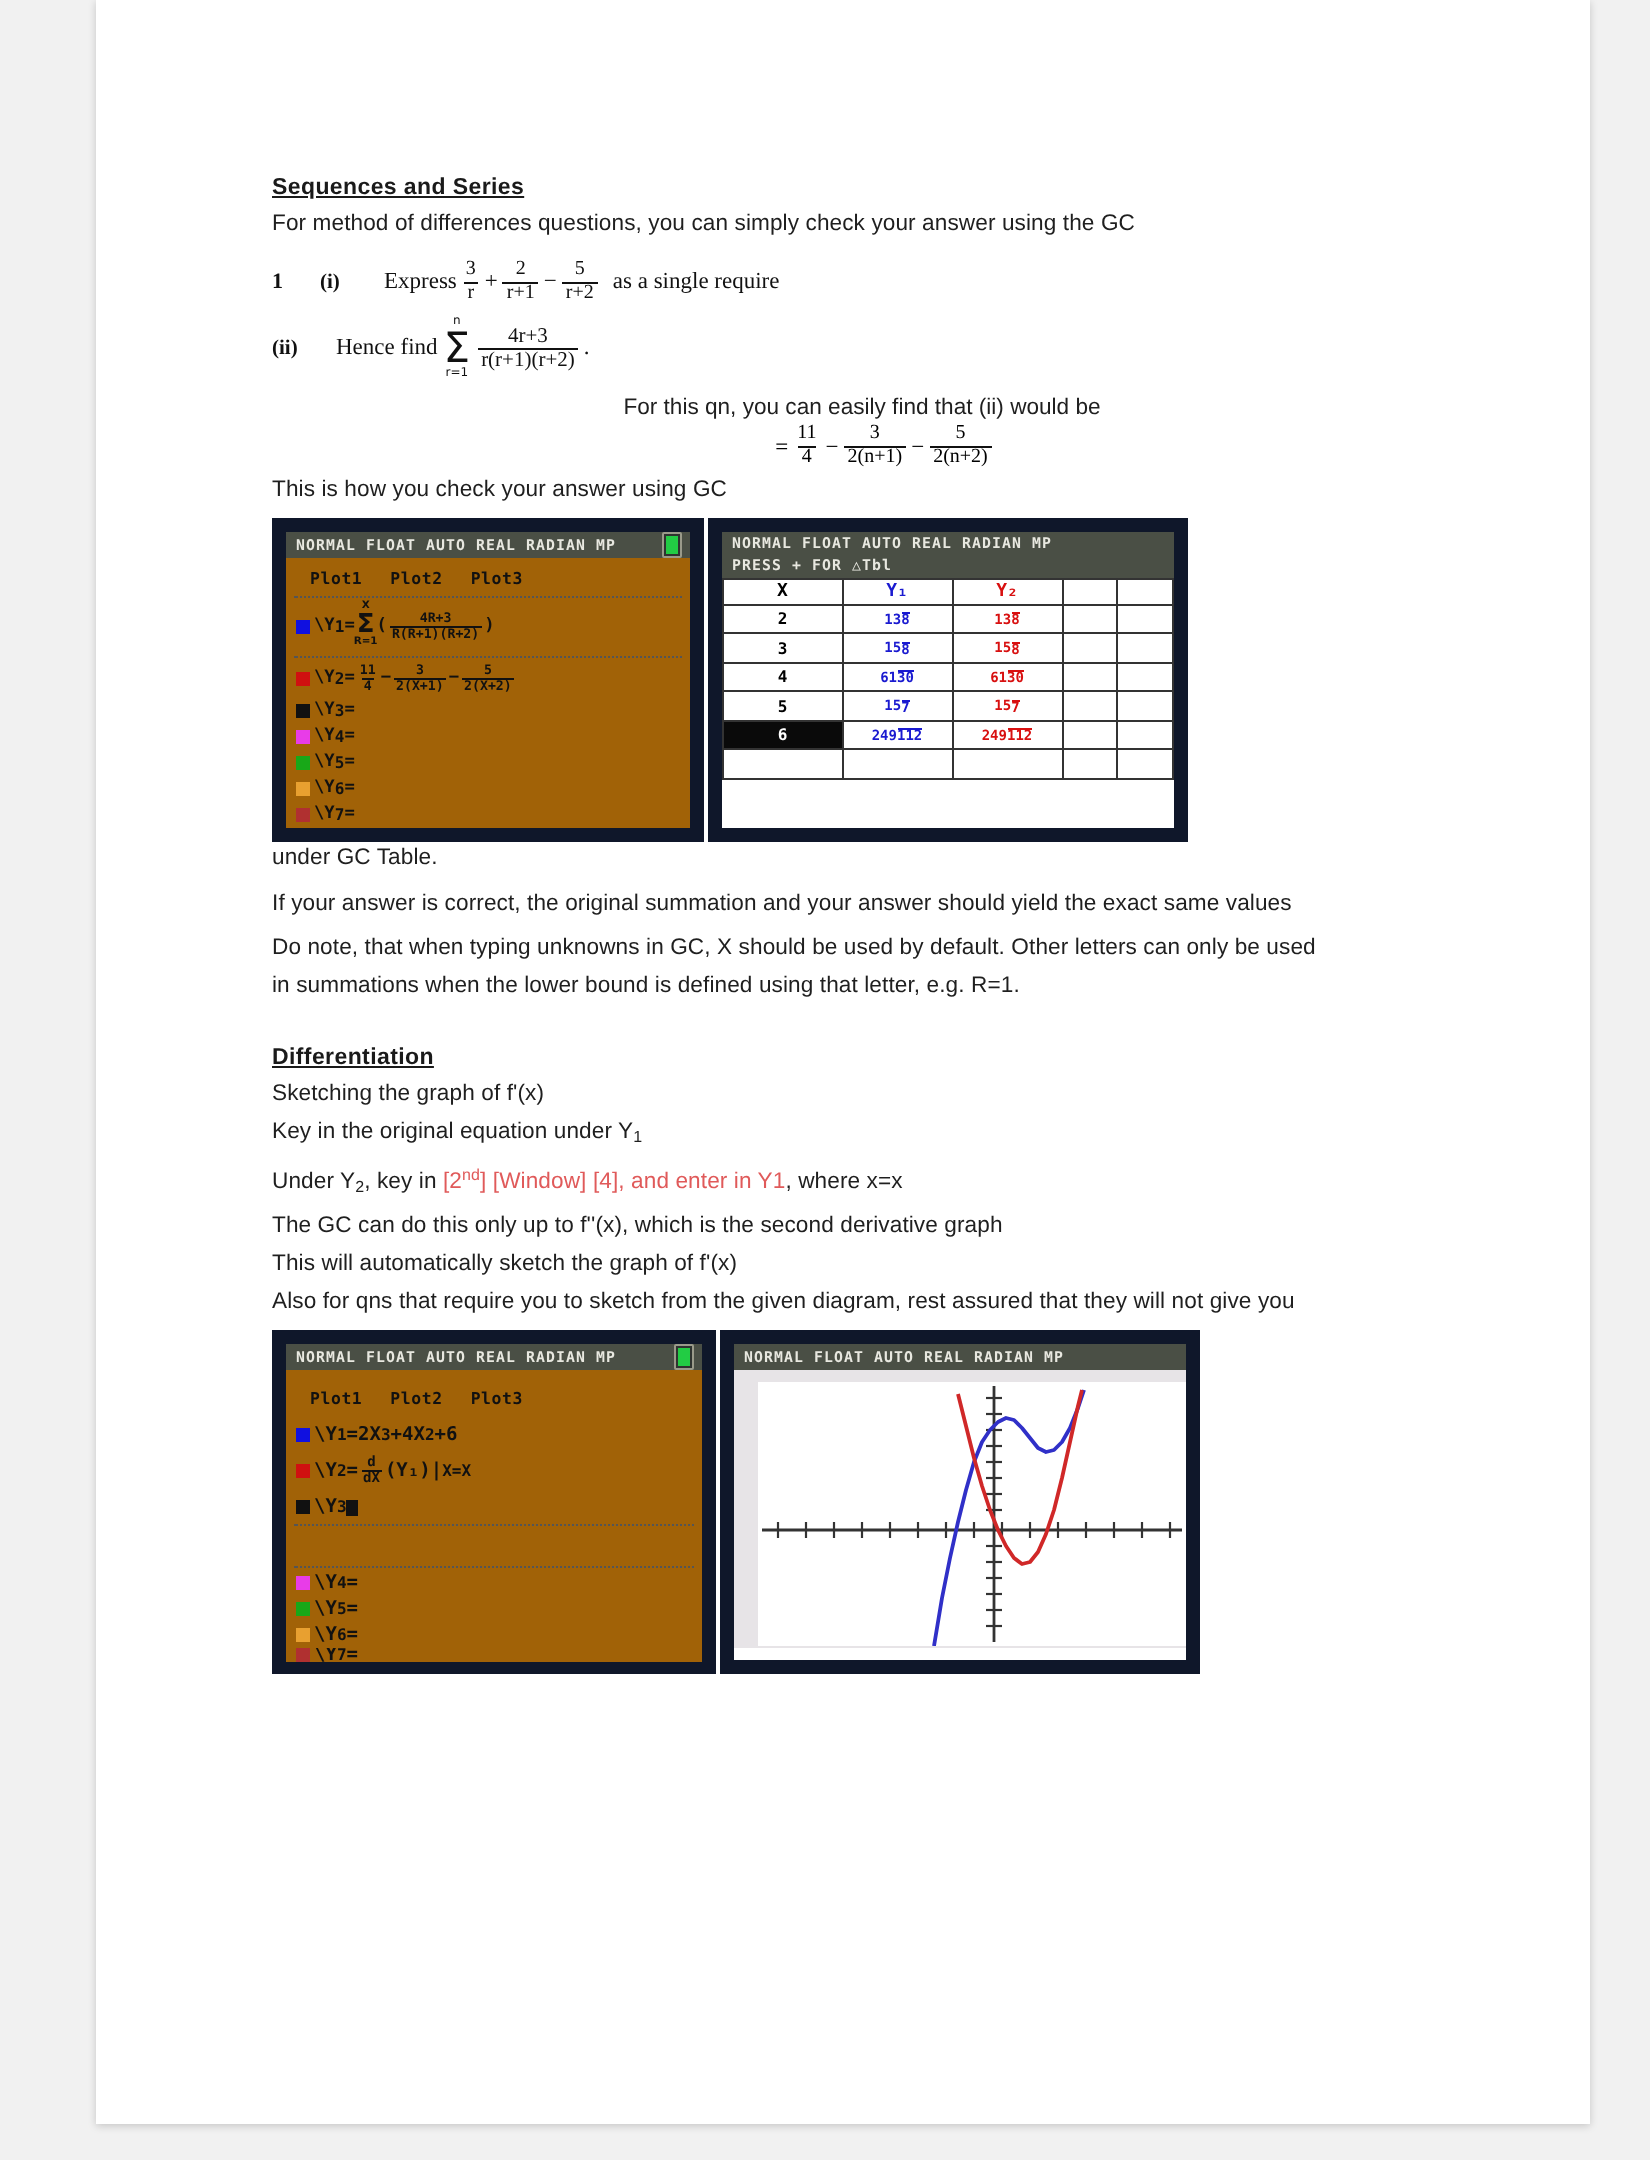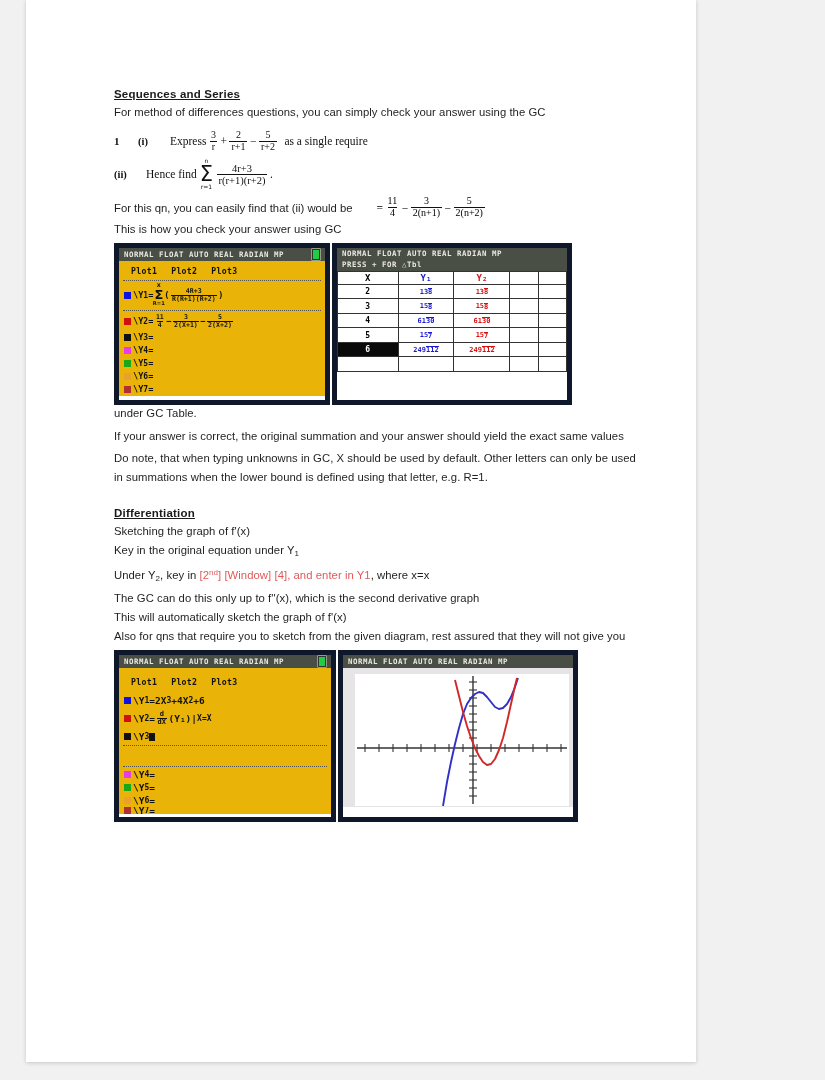--- a/index.html
+++ b/index.html
@@ -3,21 +3,21 @@
 <meta charset="utf-8">
 <title>Study Notes</title>
 <style>
   html,body{margin:0;padding:0;}
   body{
     width:825px;height:1080px;overflow:hidden;
     background:#f1f1f1;
     font-family:"Liberation Sans", sans-serif;
   }
   .page{
-    position:absolute;left:26px;top:0px;width:670px;height:1062px;
+    position:absolute;left:48px;top:0px;width:747px;height:1062px;
     background:#ffffff;
     box-shadow:0 1px 4px rgba(0,0,0,.18);
   }
   .content{position:absolute;left:88px;top:88px;width:590px;}
 
   h2.sect{
     font-size:11.5px;font-weight:bold;color:#1a1a1a;margin:0 0 4px 0;
     text-decoration:underline;letter-spacing:.2px;
   }
   p.body{
@@ -37,45 +37,45 @@
   .frac{display:inline-flex;flex-direction:column;align-items:center;
         vertical-align:middle;margin:0 2.5px;font-size:10px;line-height:1.08;}
   .frac .num{padding:0 2px;}
   .frac .den{border-top:1px solid #111;padding:0 2px;}
   .sigma{font-size:21px;line-height:.8;position:relative;display:inline-block;
          margin:0 1px 0 3px;vertical-align:middle;font-family:"DejaVu Sans",sans-serif;}
   .sigma .lim{position:absolute;left:50%;transform:translateX(-50%);font-size:6px;}
   .sigma .top{top:-7px;}
   .sigma .bot{bottom:-7px;}
 
-  .ansrow{display:flex;align-items:center;margin:0;}
+  .ansrow{display:flex;align-items:center;margin:0;flex-direction:column;}
   .anstext{font-size:11.3px;color:#1f1f1f;line-height:16px;}
   .anseq{font-family:"Liberation Serif",serif;font-size:11.5px;margin-left:24px;
          display:flex;align-items:center;}
 
   
   .calcrow{display:flex;align-items:flex-start;margin-top:6px;}
-  .calc{ position:relative; background:#fff; border:5px solid #0f172a;
+  .calc{ position:relative; background:#fff; border:7px solid #0f172a;
          font-family:"DejaVu Sans Mono", monospace; box-sizing:border-box;}
   .calchdr{
     background:#4a4f45;color:#e8e8e0;font-size:7.4px;letter-spacing:.55px;
     padding:3px 4px 2px 5px;font-weight:bold;display:flex;align-items:center;
     justify-content:space-between;height:13px;box-sizing:border-box;
   }
   .calchdr2{
     background:#4a4f45;color:#e8e8e0;font-size:7.4px;letter-spacing:.55px;
     padding:0 4px 2px 5px;font-weight:bold;height:11px;box-sizing:border-box;
   }
   .batt{width:8px;height:11px;background:#2f3330;border:1px solid #9a9a8a;
         position:relative;border-radius:1px;}
   .batt:after{content:"";position:absolute;left:1px;top:1px;right:1px;bottom:1px;
         background:#22cc44;}
 
   
-  .ybody{padding:4px 0 0 0;background:#eab308;}
+  .ybody{padding:4px 0 0 0;background:#a16207;}
   .plots{display:flex;gap:14px;font-size:8.2px;font-weight:bold;color:#111;
          padding:1px 0 3px 12px;letter-spacing:.3px;}
   .dots{border-top:1.5px dotted #555;margin:1px 4px 1px 4px;height:0;}
   .yline{display:flex;align-items:center;font-size:8.6px;font-weight:bold;
          color:#111;padding:1px 0 1px 5px;min-height:11px;}
   .sw{width:7px;height:7px;margin-right:2px;flex:none;}
   .slash{margin-right:0px;}
   .cfrac{display:inline-flex;flex-direction:column;align-items:center;
          vertical-align:middle;font-size:6.6px;line-height:1.05;margin:0 1.5px;}
   .cfrac .num{padding:0 1px;}

